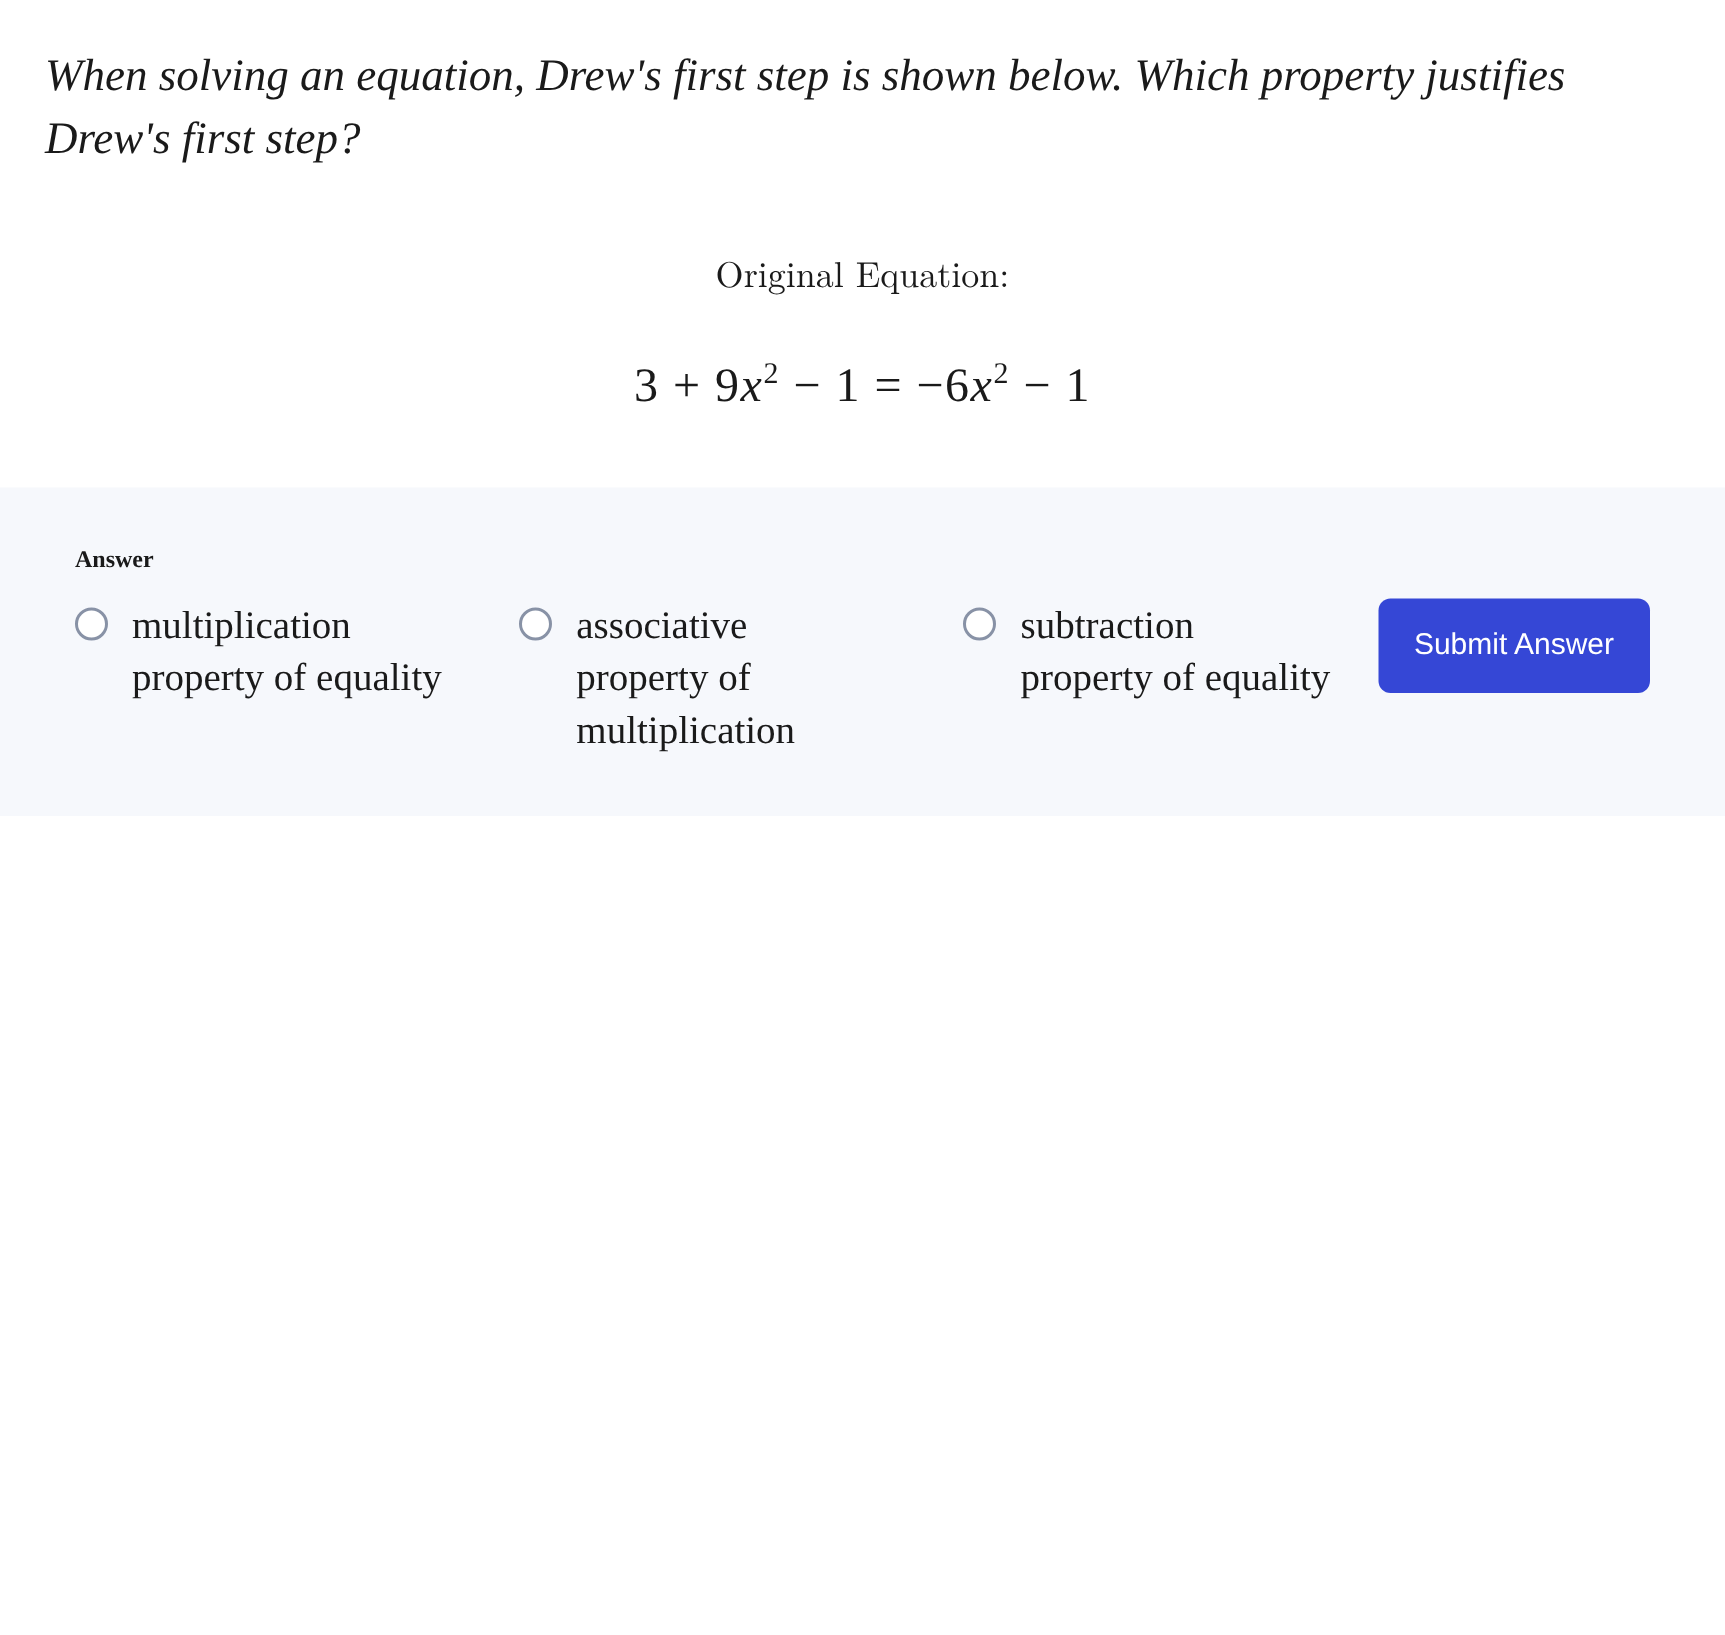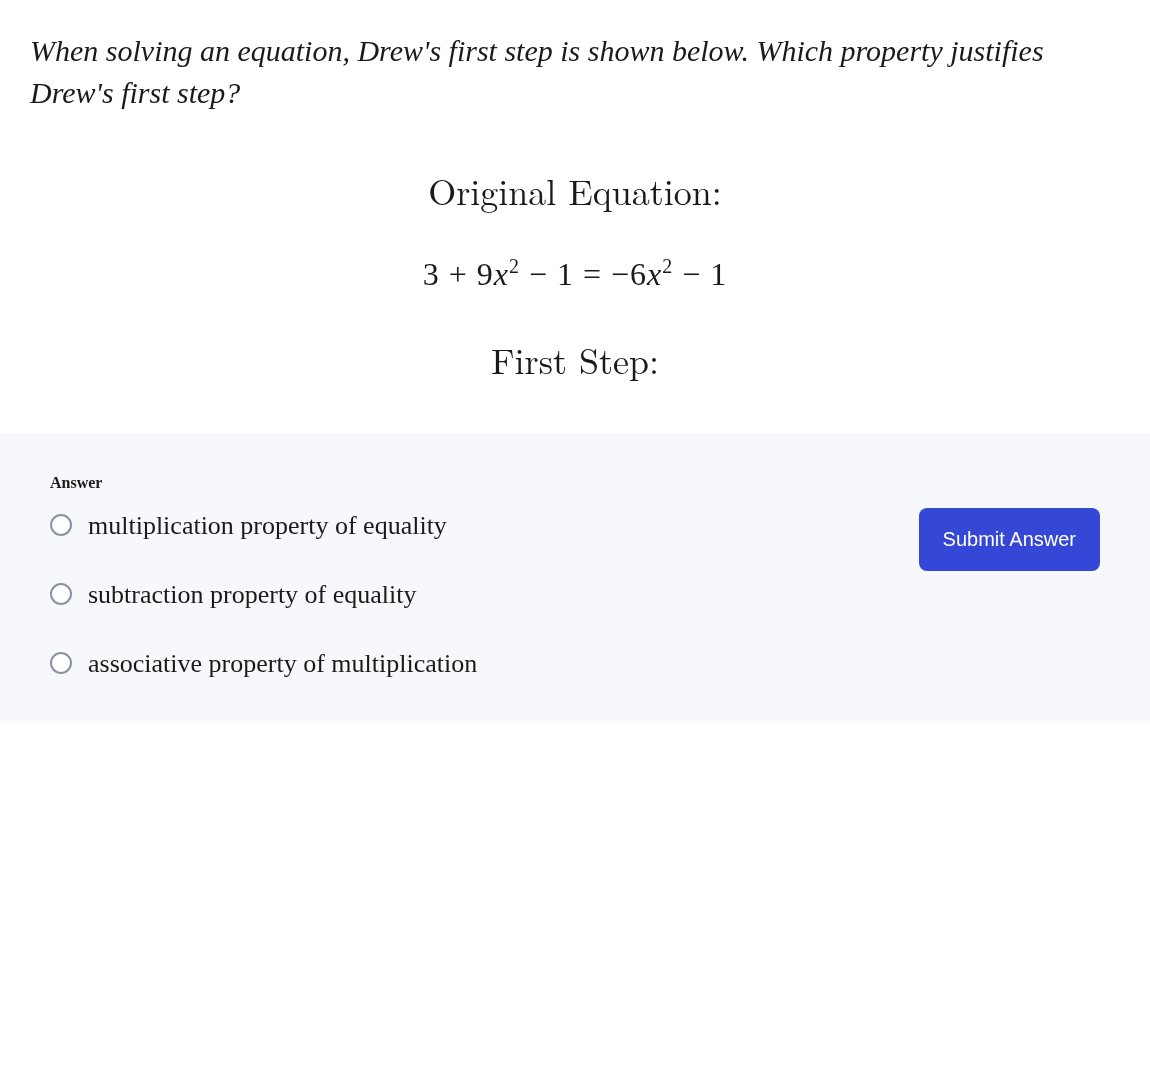--- a/index.html
+++ b/index.html
@@ -15,21 +15,21 @@
       font-size: 30px;
       line-height: 1.4;
       margin-bottom: 50px;
       font-style: italic;
     }
     .equation-block {
       text-align: center;
       margin-bottom: 50px;
     }
     .eq-label {
-      font-size: 36px;
+      font-size: 24px;
       font-family: 'Latin Modern Roman', 'CMU Serif', Georgia, serif;
       margin-bottom: 40px;
       margin-top: 28px;
     }
     .eq-math {
       font-size: 32px;
       font-family: Liberation Serif, serif;
       font-style: italic;
       margin-bottom: 40px;
       letter-spacing: 1px;
@@ -50,25 +50,24 @@
       font-size: 16px;
       margin-bottom: 16px;
     }
     .answer-row {
       display: flex;
       align-items: flex-start;
       gap: 30px;
     }
     .options-grid {
       display: grid;
-      grid-template-columns: 1fr;
+      grid-template-columns: 1fr 1fr 1fr;
       column-gap: 50px;
       row-gap: 34px;
       flex: 1;
-      text-align: center;
     }
     .option {
       display: flex;
       align-items: flex-start;
       gap: 16px;
       cursor: pointer;
     }
     .radio {
       width: 22px;
       height: 22px;
@@ -98,40 +97,39 @@
 </head>
 <body>
 
 <div class="question-text">When solving an equation, Drew's first step is shown below. Which property justifies Drew's first step?</div>
 
 <div class="equation-block">
   <div class="eq-label">Original Equation:</div>
   <div class="eq-math">
     <span class="n">3 + 9</span>x<sup>2</sup> <span class="n">− 1 = −6</span>x<sup>2</sup> <span class="n">− 1</span>
   </div>
-  <div class="eq-label">First Step:</div>
 </div>
 
 <div class="answer-panel">
   <div class="answer-header">Answer</div>
   <div class="answer-row">
     <div class="options-grid">
 
       <div class="option">
         <div class="radio"></div>
         <div class="option-label">multiplication property of equality</div>
       </div>
 
       <div class="option">
         <div class="radio"></div>
-        <div class="option-label">subtraction property of equality</div>
+        <div class="option-label">associative property of multiplication</div>
       </div>
 
       <div class="option">
         <div class="radio"></div>
-        <div class="option-label">associative property of multiplication</div>
+        <div class="option-label">subtraction property of equality</div>
       </div>
 
 
     </div>
     <button class="submit-btn">Submit Answer</button>
   </div>
 </div>
 
 </body></html>

